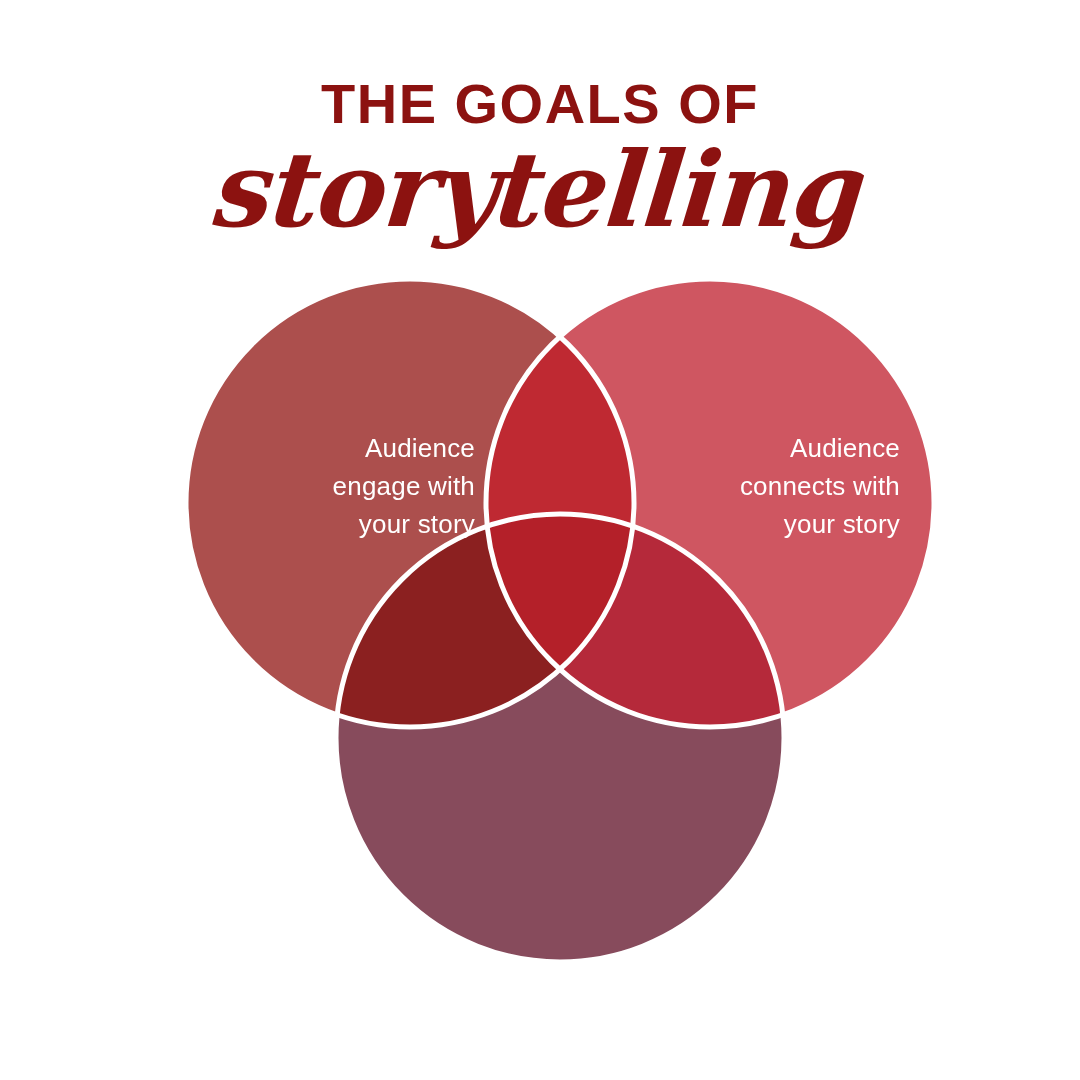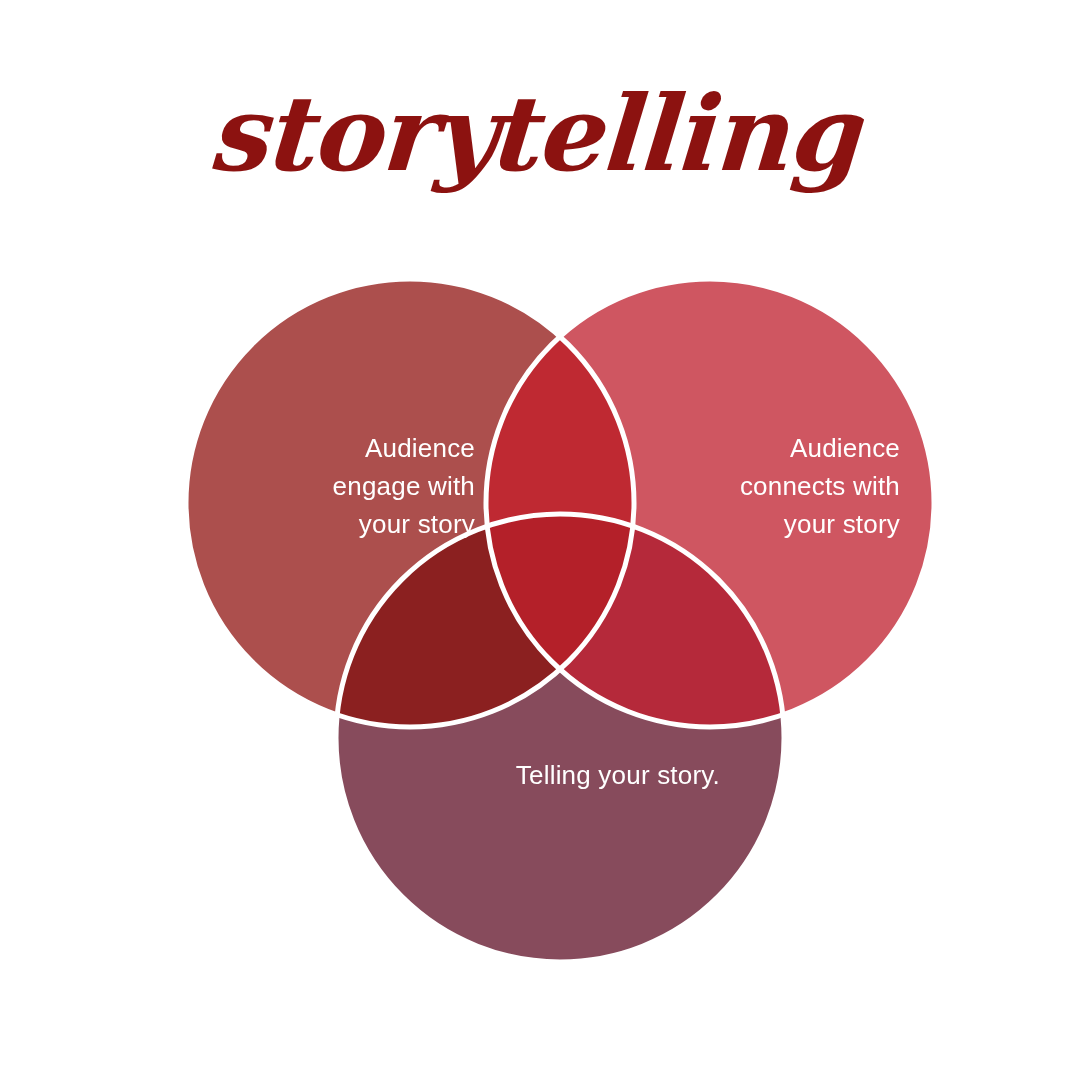--- a/index.html
+++ b/index.html
@@ -81,20 +81,21 @@
   #label-left  { left: 225px; top: 430px; width: 250px; }
   #label-right { left: 650px; top: 430px; width: 250px; }
   #label-bottom{ left: 400px; top: 757px; width: 320px; }
 </style>
 </head>
 <body>
 
 <div class="poster" style="background: rgb(255, 255, 255);">
 
   <div class="heading">
+    <div class="title-line" style="color: rgb(140, 18, 16);">THE GOALS OF</div>
     <div class="script-line" style="color: rgb(140, 18, 16);">storytelling</div>
   </div>
 
   <div class="venn-wrap">
     <svg class="venn" viewBox="0 0 1080 1080">
       <defs>
         <clipPath id="clipL">
             <circle id="defL" cx="410" cy="503" r="224"></circle>
           </clipPath>
         <clipPath id="clipR">
@@ -129,16 +130,15 @@
       <circle id="oR" fill="none" cx="710" cy="503" r="224" stroke="#ffffff" stroke-width="5"></circle>
       <circle id="oB" fill="none" cx="560" cy="738" r="224" stroke="#ffffff" stroke-width="5"></circle>
     </svg>
 
     <div class="venn-label" id="label-left" style="color: rgb(255, 255, 255);">Audience
 engage with
 your story</div>
     <div class="venn-label" id="label-right" style="color: rgb(255, 255, 255);">Audience
 connects with
 your story</div>
-    <div class="venn-label" id="label-bottom" style="color: rgb(255, 255, 255);">Telling your story.</div>
   </div>
 
 </div>
 
 </body></html>

